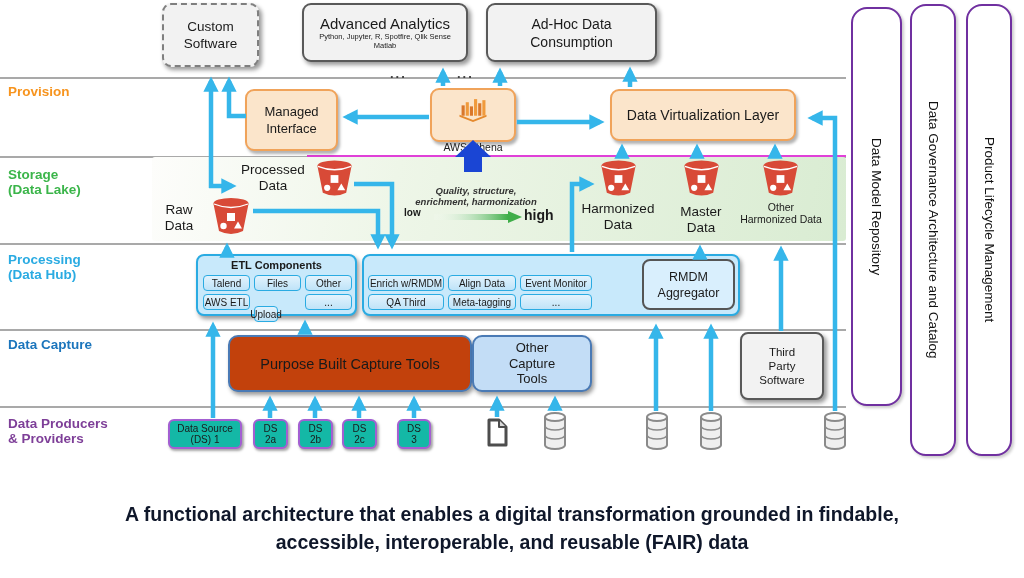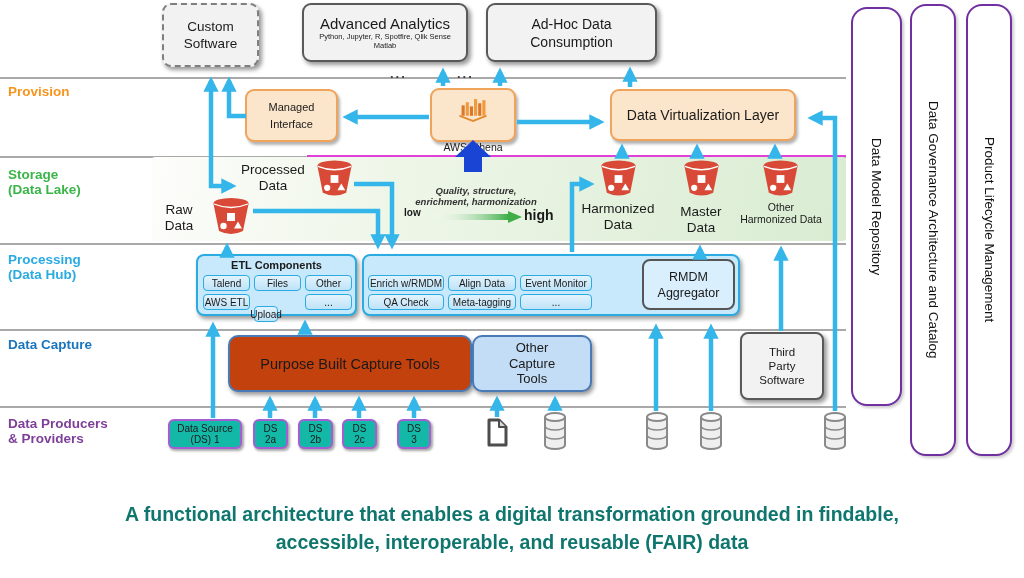--- a/index.html
+++ b/index.html
@@ -24,21 +24,21 @@
   .capture-box{background:#c2410c;border:2px solid #4a7ab5;border-radius:10px;
             box-shadow:2px 3px 4px rgba(0,0,0,.4);}
   .ds-box{background:#14b8a6;border:2px solid #a35fd2;border-radius:6px;
           box-shadow:1.5px 2px 2.5px rgba(0,0,0,.35);font-size:10px;line-height:11.5px;}
   .vbar{position:absolute;background:#fff;border:2px solid #7030a0;border-radius:16px;
         display:flex;align-items:center;justify-content:center;writing-mode:vertical-rl;
         font-size:13.5px;color:#111;box-sizing:border-box;box-shadow:2px 2px 3px rgba(0,0,0,.2);}
   .storage-band{position:absolute;left:152px;top:157px;width:694px;height:84px;border-radius:3px;
         background:linear-gradient(100deg,#fdfdfb 0%,#eef6e8 35%,#d9ecd2 100%);}
   .bucket-label{position:absolute;text-align:center;font-size:13.5px;line-height:16px;white-space:pre-line;}
-  .caption{position:absolute;top:500px;left:0;width:1024px;text-align:center;color:#0f766e;
+  .caption{position:absolute;top:500px;left:0;width:1024px;text-align:center;color:#0f172a;
            font-weight:bold;font-size:19.5px;line-height:28px;white-space:pre-line;}
   .dots{position:absolute;font-weight:bold;font-size:13px;color:#3f3f3f;letter-spacing:2px;}
   svg{display:block;}
 </style>
 </head>
 <body>
 
 <div id="canvas">
 
   <div class="line" style="top:77px"></div>
@@ -62,21 +62,21 @@
   <div class="box grey-box" style="left:302px;top:3px;width:166px;height:59px;flex-direction:column">
       <div style="font-size:15px">Advanced Analytics</div>
       <div style="font-size:7.5px;line-height:9px;white-space:pre-line">Python, Jupyter, R, Spotfire, Qlik Sense
 Matlab</div>
   </div>
   <div class="box grey-box" style="left:486px;top:3px;width:171px;height:59px;font-size:14px;line-height:18px">Ad-Hoc Data
 Consumption</div>
   <div class="dots" style="left:390px;top:66px">...</div>
   <div class="dots" style="left:457px;top:66px">...</div>
 
-  <div class="box orange-box" style="left:245px;top:89px;width:93px;height:53px;font-size:11px;line-height:17px">Managed
+  <div class="box orange-box" style="left:245px;top:89px;width:93px;height:62px;font-size:13px;line-height:17px">Managed
 Interface</div>
   <div class="box orange-box" style="left:430px;top:88px;width:86px;height:54px;flex-direction:column;padding:2px 0">
       <span>
         <svg width="36" height="27" viewBox="0 0 34 26">
           <path d="M4,18 L17,23 L30,18 L30,20 L17,25 L4,20 Z" fill="#e58a2e"></path>
           <rect x="6" y="9" width="3" height="10" fill="#d9772b"></rect>
           <rect x="10" y="6" width="3" height="13" fill="#f09a3c"></rect>
           <rect x="14" y="10" width="3" height="9" fill="#d9772b"></rect>
           <rect x="18" y="3" width="3" height="16" fill="#f09a3c"></rect>
           <rect x="22" y="7" width="3" height="12" fill="#d9772b"></rect>
@@ -178,21 +178,21 @@
     <div class="sub-box" style="left:107px;top:19px;width:47px;height:16px">Other</div>
     <div class="sub-box" style="left:5px;top:38px;width:47px;height:16px">AWS ETL</div>
     <div class="sub-box" style="left:56px;top:50px;width:24px;height:16px">Upload</div>
     <div class="sub-box" style="left:107px;top:38px;width:47px;height:16px">...</div>
   </div>
 
   <div class="abs blue-cont" style="left:362px;top:254px;width:378px;height:62px">
     <div class="sub-box" style="left:4px;top:19px;width:76px;height:16px">Enrich w/RMDM</div>
     <div class="sub-box" style="left:84px;top:19px;width:68px;height:16px">Align Data</div>
     <div class="sub-box" style="left:156px;top:19px;width:72px;height:16px">Event Monitor</div>
-    <div class="sub-box" style="left:4px;top:38px;width:76px;height:16px">QA Check</div>
+    <div class="sub-box" style="left:4px;top:38px;width:76px;height:16px">QA Third</div>
     <div class="sub-box" style="left:84px;top:38px;width:68px;height:16px">Meta-tagging</div>
     <div class="sub-box" style="left:156px;top:38px;width:72px;height:16px">...</div>
     <div class="box" style="left:278px;top:3px;width:93px;height:51px;background:#d9effd;border:2px solid #555;border-radius:8px;font-size:12.5px;line-height:16px">RMDM
 Aggregator</div>
   </div>
 
   <div class="box capture-box" style="left:228px;top:335px;width:244px;height:57px;font-size:14.5px">Purpose Built Capture Tools</div>
   <div class="box capture-box" style="left:472px;top:335px;width:120px;height:57px;font-size:13px;line-height:15.5px;background:#c3ddf6">Other
 Capture
 Tools</div>

